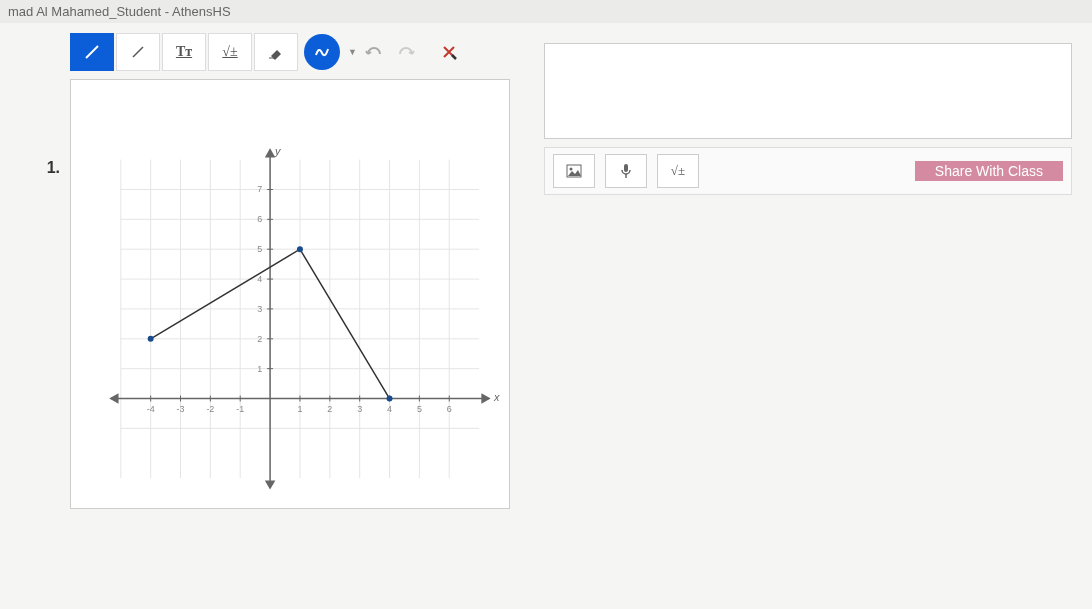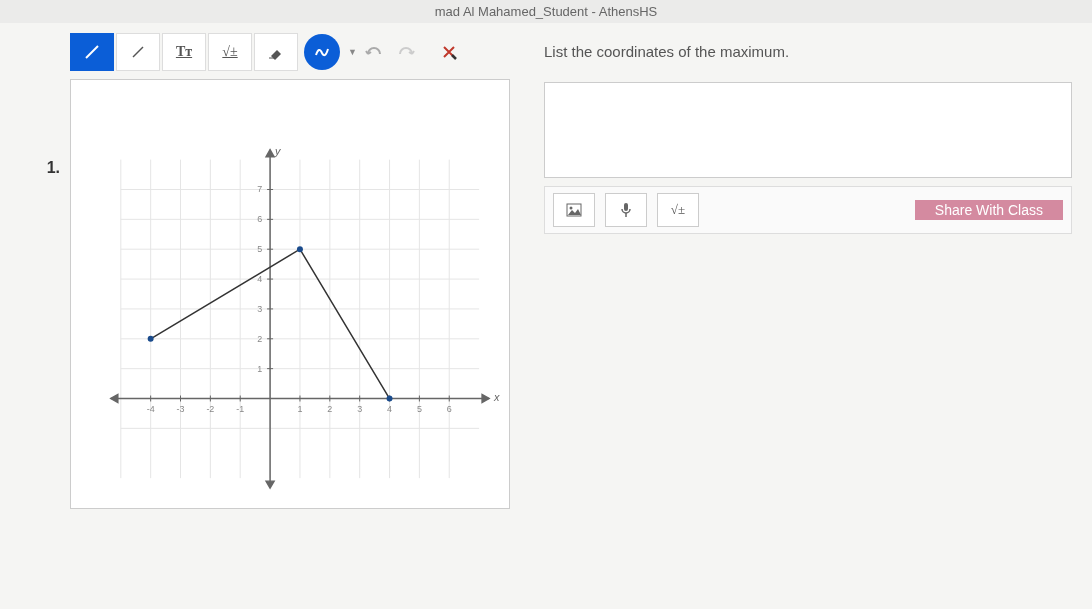--- a/index.html
+++ b/index.html
@@ -9,21 +9,20 @@
       color: #444;
       width: 1092px;
       height: 609px;
       overflow: hidden;
     }
     .header-user {
       font-size: 13px;
       color: #666;
       padding: 4px 8px;
       background: #ebebea;
-      text-align: center;
     }
     .main {
       display: flex;
       padding: 10px 20px;
       gap: 24px;
     }
     .left-col { width: 500px; }
     .right-col { flex: 1; padding-top: 10px; }
     .toolbar {
       display: flex;
@@ -242,21 +241,20 @@
             <circle cx="80" cy="260" r="3" fill="#1a4b8c"></circle>
             <circle cx="230" cy="170" r="3" fill="#1a4b8c"></circle>
             <circle cx="320" cy="320" r="3" fill="#1a4b8c"></circle>
           </g>
         </svg>
       </div>
     </div>
   </div>
 
   <div class="right-col">
-    <p class="instruction">List the coordinates of the maximum.</p>
     <div class="answer-box" contenteditable="true" style=""></div>
     <div class="answer-toolbar">
       <button class="ans-btn" title="Image">
         <svg width="16" height="14" viewBox="0 0 16 14">
             <rect x="1" y="1" width="14" height="12" fill="none" stroke="#666"></rect>
             <circle cx="5" cy="5" r="1.5" fill="#666"></circle>
             <path d="M2 12 L6 7 L9 10 L12 6 L15 12 Z" fill="#666"></path>
           </svg>
       </button>
       <button class="ans-btn" title="Audio">

